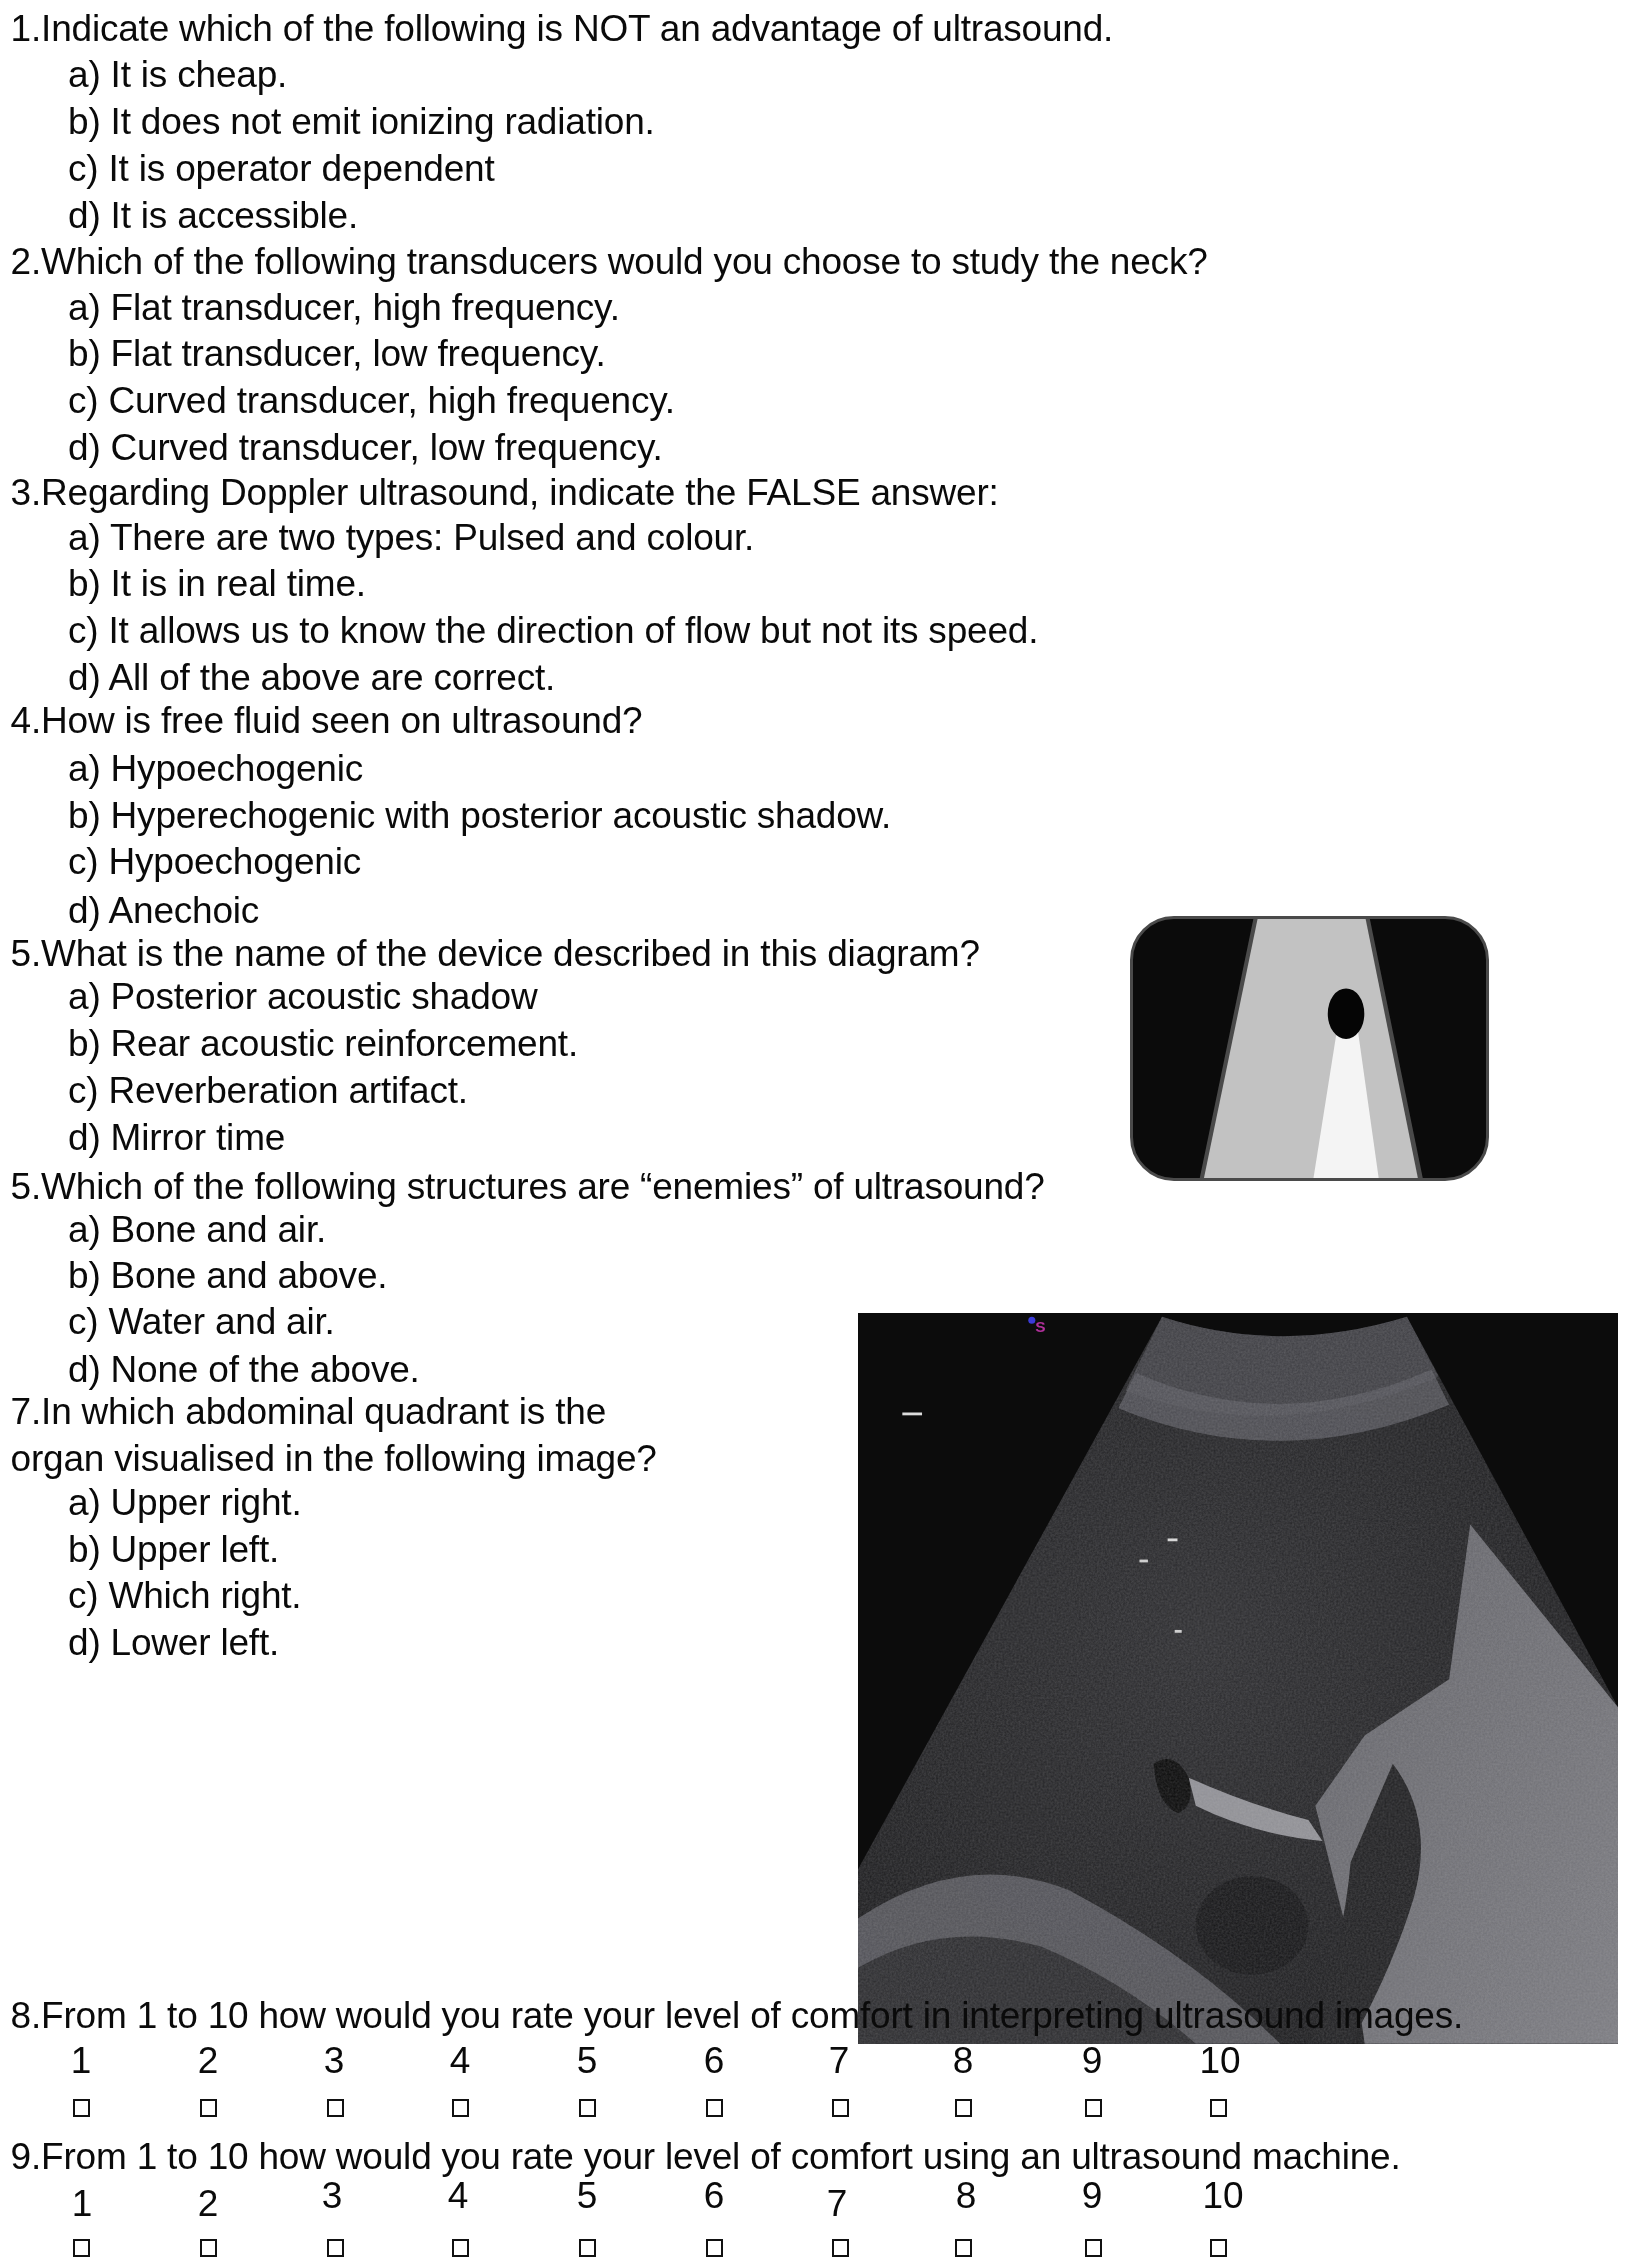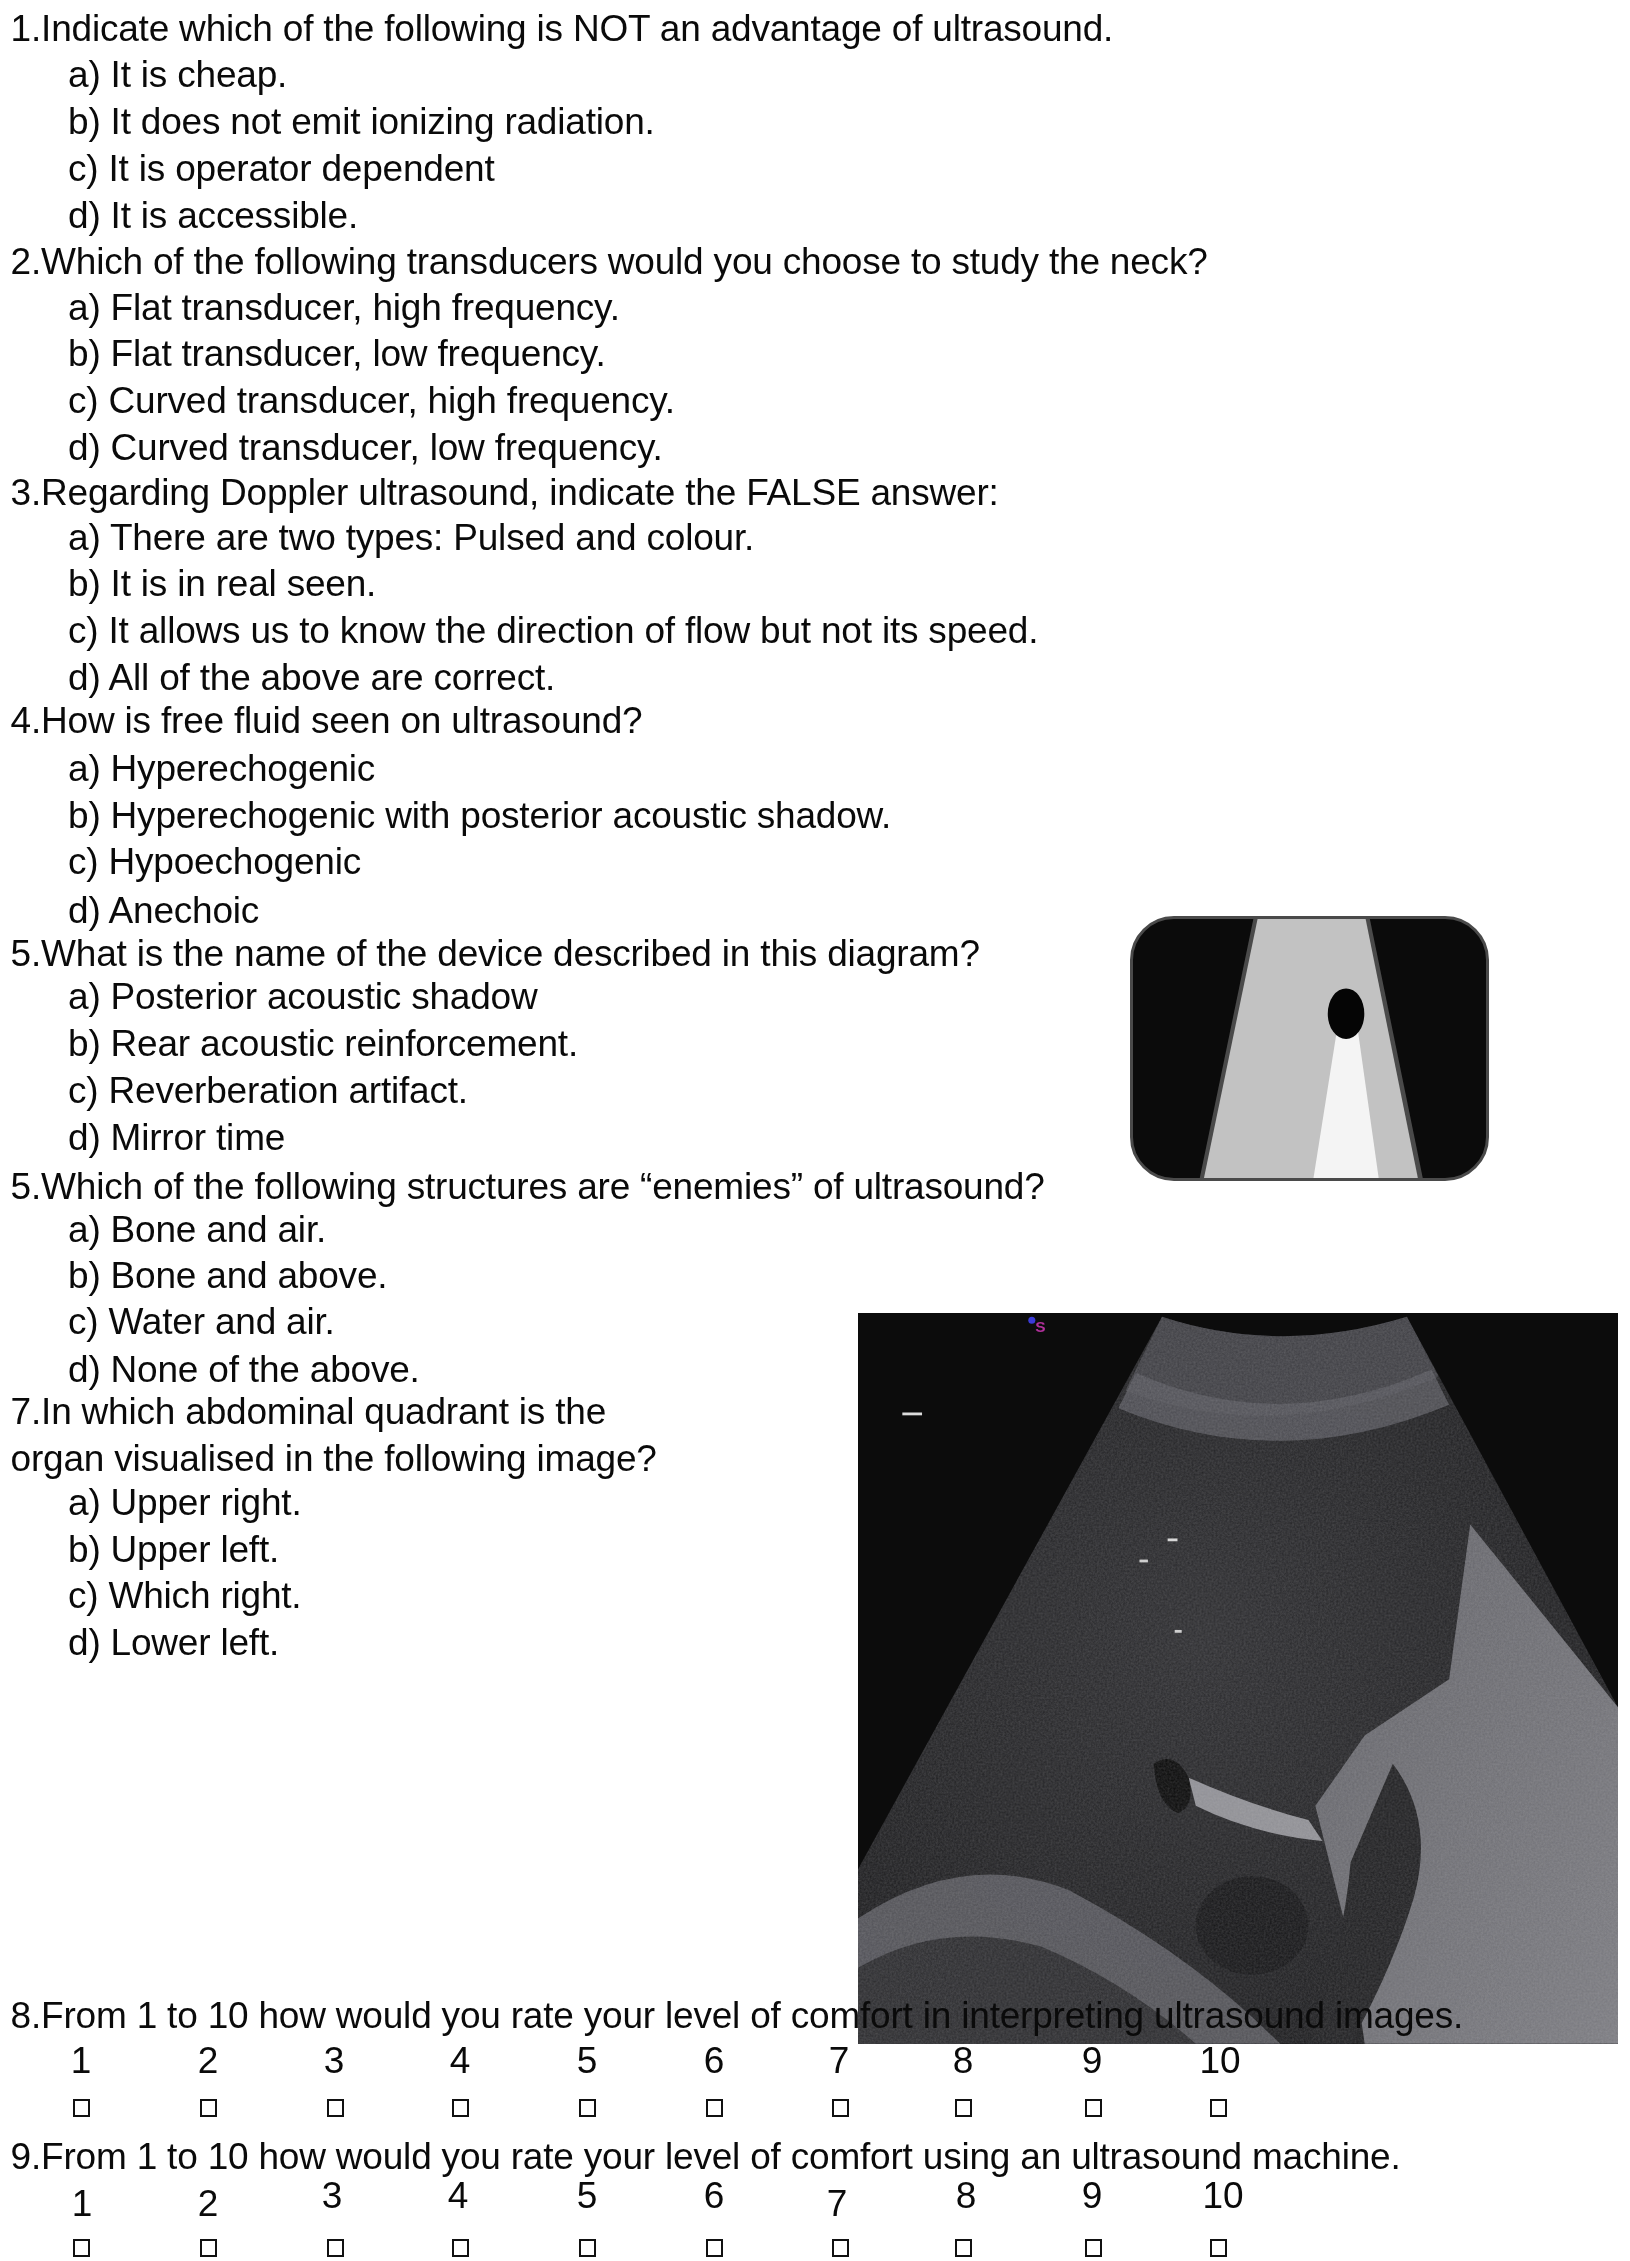--- a/index.html
+++ b/index.html
@@ -67,26 +67,26 @@
 <div class="ln opt" style="top:197px">d) It is accessible.</div>
 
 <div class="ln q" style="top:243px">2.Which of the following transducers would you choose to study the neck?</div>
 <div class="ln opt" style="top:289px">a) Flat transducer, high frequency.</div>
 <div class="ln opt" style="top:335px">b) Flat transducer, low frequency.</div>
 <div class="ln opt" style="top:382px">c) Curved transducer, high frequency.</div>
 <div class="ln opt" style="top:429px">d) Curved transducer, low frequency.</div>
 
 <div class="ln q" style="top:474px">3.Regarding Doppler ultrasound, indicate the FALSE answer:</div>
 <div class="ln opt" style="top:519px">a) There are two types: Pulsed and colour.</div>
-<div class="ln opt" style="top:565px">b) It is in real seen.</div>
+<div class="ln opt" style="top:565px">b) It is in real time.</div>
 <div class="ln opt" style="top:612px">c) It allows us to know the direction of flow but not its speed.</div>
 <div class="ln opt" style="top:659px">d) All of the above are correct.</div>
 
 <div class="ln q" style="top:702px">4.How is free fluid seen on ultrasound?</div>
-<div class="ln opt" style="top:750px">a) Hyperechogenic</div>
+<div class="ln opt" style="top:750px">a) Hypoechogenic</div>
 <div class="ln opt" style="top:797px">b) Hyperechogenic with posterior acoustic shadow.</div>
 <div class="ln opt" style="top:843px">c) Hypoechogenic</div>
 <div class="ln opt" style="top:892px">d) Anechoic</div>
 
 <div class="ln q" style="top:935px">5.What is the name of the device described in this diagram?</div>
 <div class="ln opt" style="top:978px">a) Posterior acoustic shadow</div>
 <div class="ln opt" style="top:1025px">b) Rear acoustic reinforcement.</div>
 <div class="ln opt" style="top:1072px">c) Reverberation artifact.</div>
 <div class="ln opt" style="top:1119px">d) Mirror time</div>
 

